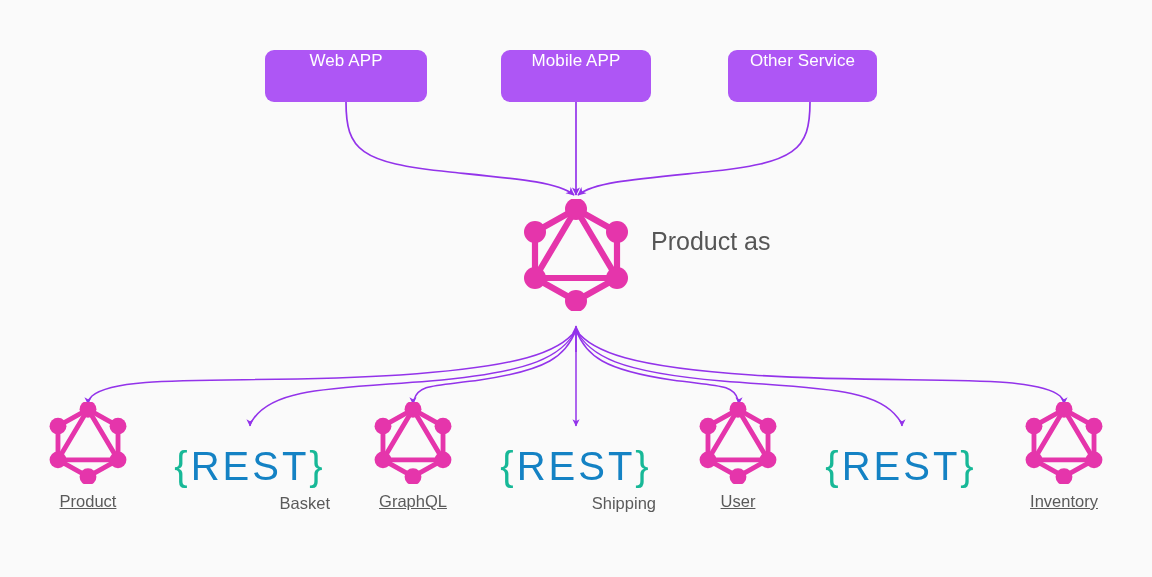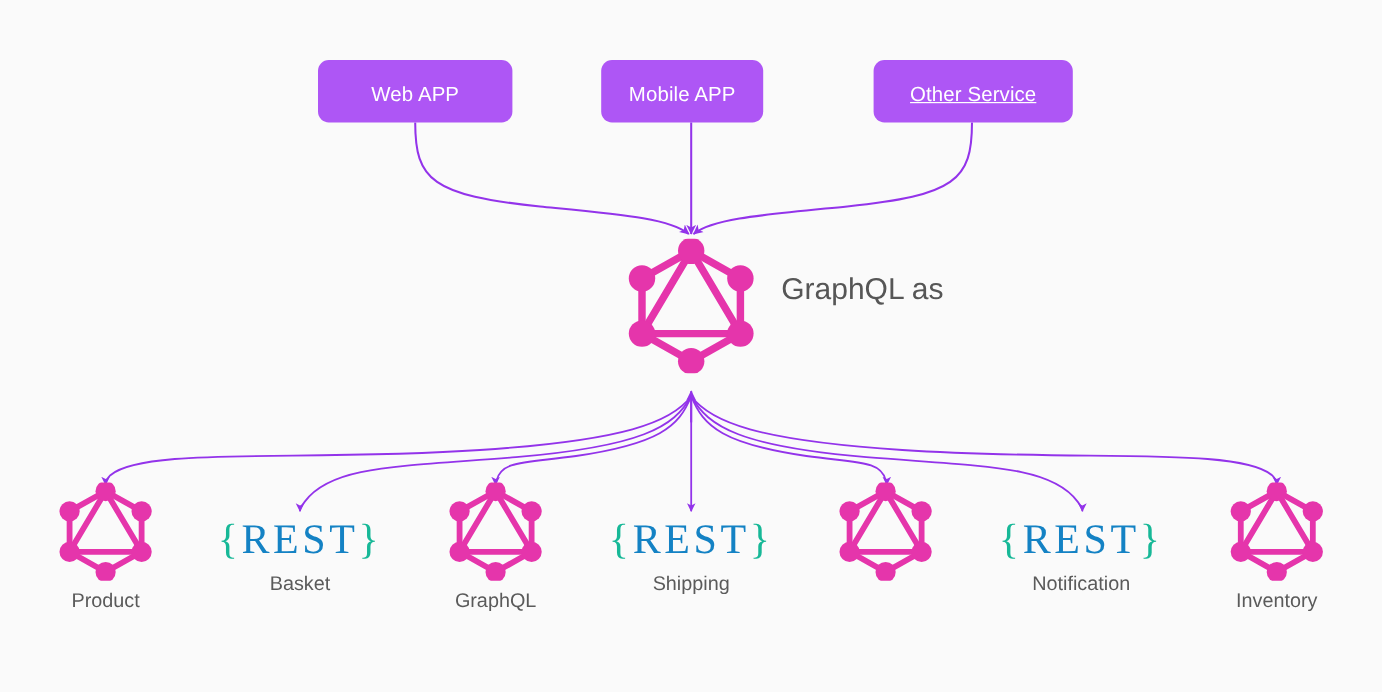--- a/index.html
+++ b/index.html
@@ -22,31 +22,31 @@
     top: 0;
     width: 1152px;
     height: 577px;
     pointer-events: none;
   }
 
   
   .client-box {
     position: absolute;
     display: flex;
-    align-items: flex-end;
+    align-items: flex-start;
     justify-content: center;
     height: 52px;
     background: #ae56f5;
     border-radius: 9px;
     color: #ffffff;
     font-size: 17px;
     letter-spacing: .1px;
     white-space: nowrap;
     box-sizing: border-box;
-    padding: 13px 12px;
+    padding: 1px 12px;
   }
 
   
   #gateway-logo {
     position: absolute;
     left: 520px;
     top: 199px;
     width: 112px;
     height: 112px;
   }
@@ -68,42 +68,45 @@
     margin-left: -80px;
     text-align: center;
   }
   .service .gql-mark {
     width: 82px;
     height: 82px;
     margin: 0 auto;
     display: block;
   }
   .service .rest-mark {
-    font-family: Liberation Serif, serif;
-    font-size: 35px;
+    font-family: Liberation Sans, sans-serif;
+    font-size: 40px;
     letter-spacing: 3px;
     white-space: nowrap;
     line-height: 44px;
+    margin-top: 16px;
   }
   .service .rest-mark .brace {
     color: #17b897;
   }
   .service .rest-mark .word {
     color: #1482c4;
   }
   .service .svc-label {
     color: #5a5a5a;
     font-size: 16.5px;
     white-space: nowrap;
   }
   .service.is-graphql .svc-label {
     margin-top: 8px;
+    text-decoration: underline;
   }
   .service.is-rest .svc-label {
     margin-top: 6px;
+    text-align: right;
   }
 </style>
 </head>
 <body>
 
 <div id="canvas">
 
   <svg id="wires" viewBox="0 0 1152 577" xmlns="http://www.w3.org/2000/svg">
     <defs>
       <marker id="arrowhead" viewBox="0 0 10 10" refX="8.6" refY="5" markerWidth="5.2" markerHeight="5.2" orient="auto-start-reverse">
@@ -130,24 +133,24 @@
       <path d="M 576 332 L 576 426"></path>
       <path d="M 576 330 C 586 356 604 370 672 380 C 716 386 734 384 738 400 C 739 403 739 403 739 404"></path>
       <path d="M 576 330 C 590 356 618 372 722 381 C 822 389 876 388 898 418 C 901 422 902 424 902 426"></path>
       <path d="M 576 330 C 592 352 632 367 752 375 C 902 385 1032 372 1060 396 C 1064 400 1064 402 1064 404"></path>
     </g>
   </svg>
 
   <div class="client-box" style="left:265px; top:50px; width:162px;">
     <span>Web APP</span>
   </div>
-  <div class="client-box" style="left:501px; top:50px; width:135px;">
+  <div class="client-box" style="left:501px; top:50px; width:150px;">
     <span>Mobile APP</span>
   </div>
-  <div class="client-box" style="left:728px; top:50px; width:166px;text-decoration:underline;">
+  <div class="client-box" style="left:728px; top:50px; width:149px;">
     <span>Other Service</span>
   </div>
 
   <svg id="gateway-logo" viewBox="0 0 100 112" xmlns="http://www.w3.org/2000/svg">
     <g stroke="#e535ab" stroke-width="6.2" stroke-linecap="round" fill="none">
       <line x1="50" y1="10" x2="9" y2="33"></line>
       <line x1="50" y1="10" x2="91" y2="33"></line>
       <line x1="91" y1="33" x2="91" y2="79"></line>
       <line x1="91" y1="79" x2="50" y2="102"></line>
       <line x1="50" y1="102" x2="9" y2="79"></line>
@@ -160,21 +163,21 @@
       <circle cx="50" cy="10" r="11"></circle>
       <circle cx="91" cy="33" r="11"></circle>
       <circle cx="91" cy="79" r="11"></circle>
       <circle cx="50" cy="102" r="11"></circle>
       <circle cx="9" cy="79" r="11"></circle>
       <circle cx="9" cy="33" r="11"></circle>
     </g>
   </svg>
 
   <div id="gateway-caption">
-    <div>GraphQL as</div>
+    <div>Product as</div>
   </div>
 
   <div class="service is-graphql" style="left:88px; top:402px;">
     <svg class="gql-mark" viewBox="0 0 100 112" xmlns="http://www.w3.org/2000/svg">
       <g stroke="#e535ab" stroke-width="6.6" stroke-linecap="round" fill="none">
         <line x1="50" y1="10" x2="9" y2="33"></line>
           <line x1="50" y1="10" x2="91" y2="33"></line>
         <line x1="91" y1="33" x2="91" y2="79"></line>
           <line x1="91" y1="79" x2="50" y2="102"></line>
         <line x1="50" y1="102" x2="9" y2="79"></line>
@@ -249,27 +252,27 @@
       </g>
       <g fill="#e535ab">
         <circle cx="50" cy="10" r="11.5"></circle>
           <circle cx="91" cy="33" r="11.5"></circle>
         <circle cx="91" cy="79" r="11.5"></circle>
           <circle cx="50" cy="102" r="11.5"></circle>
         <circle cx="9" cy="79" r="11.5"></circle>
           <circle cx="9" cy="33" r="11.5"></circle>
       </g>
     </svg>
+    <div class="svc-label">User</div>
   </div>
 
   <div class="service is-rest" style="left:901px; top:428px;">
     <div class="rest-mark">
       <span class="brace">{</span><span class="word">REST</span><span class="brace">}</span>
     </div>
-    <div class="svc-label">Notification</div>
   </div>
 
   <div class="service is-graphql" style="left:1064px; top:402px;">
     <svg class="gql-mark" viewBox="0 0 100 112" xmlns="http://www.w3.org/2000/svg">
       <g stroke="#e535ab" stroke-width="6.6" stroke-linecap="round" fill="none">
         <line x1="50" y1="10" x2="9" y2="33"></line>
           <line x1="50" y1="10" x2="91" y2="33"></line>
         <line x1="91" y1="33" x2="91" y2="79"></line>
           <line x1="91" y1="79" x2="50" y2="102"></line>
         <line x1="50" y1="102" x2="9" y2="79"></line>

